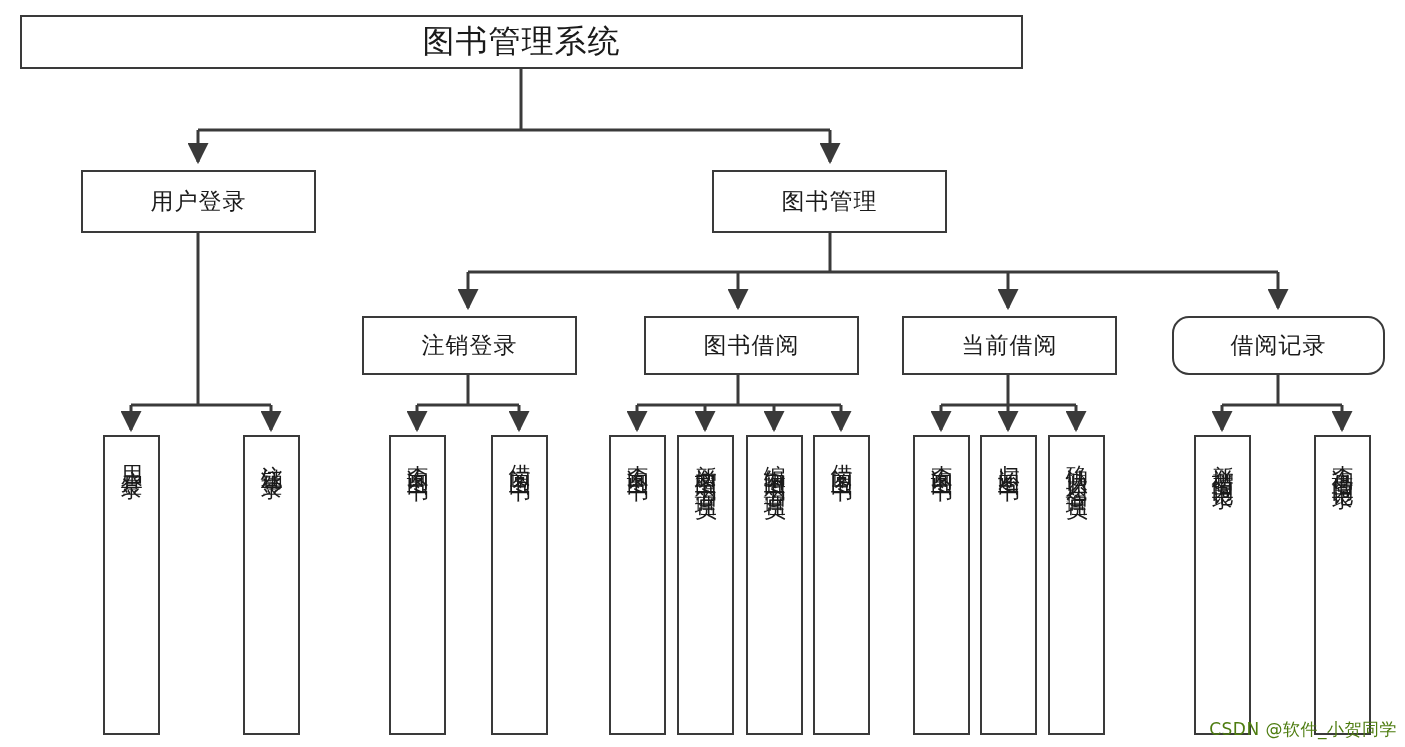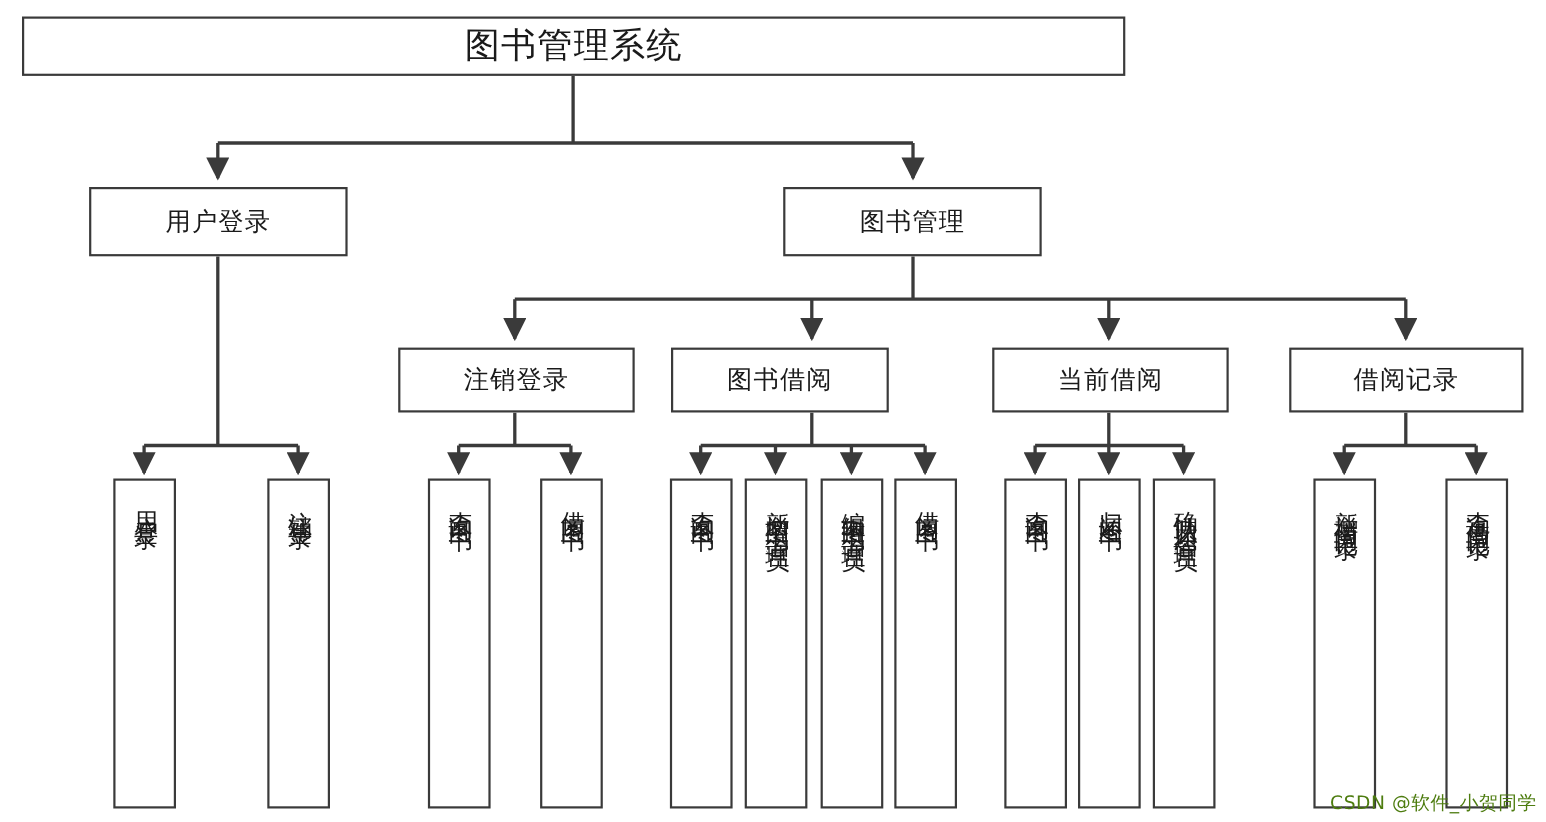--- a/index.html
+++ b/index.html
@@ -134,29 +134,29 @@
   </div>
 
   <div class="node horiz" style="left:712px; top:170px; width:235px; height:63px;">
     <span>图书管理</span>
   </div>
 
   <div class="node horiz" style="left:362px; top:316px; width:215px; height:59px;">
     <span>注销登录</span>
   </div>
 
-  <div class="node horiz" style="left:610px; top:316px; width:198px; height:59px;">
+  <div class="node horiz" style="left:644px; top:316px; width:215px; height:59px;">
     <span>图书借阅</span>
   </div>
 
   <div class="node horiz" style="left:902px; top:316px; width:215px; height:59px;text-align:right;">
     <span>当前借阅</span>
   </div>
 
-  <div class="node horiz" style="left:1172px; top:316px; width:213px; height:59px;">
+  <div class="node horiz" style="left:1172px; top:316px; width:213px; height:59px;border-radius:17px;">
     <span>借阅记录</span>
   </div>
 
   <div class="node vert" style="left:103px; top:435px; width:57px; height:300px;">
     <span class="vert-text">用户登录</span>
   </div>
 
   <div class="node vert" style="left:243px; top:435px; width:57px; height:300px;">
     <span class="vert-text">注销登录</span>
   </div>

